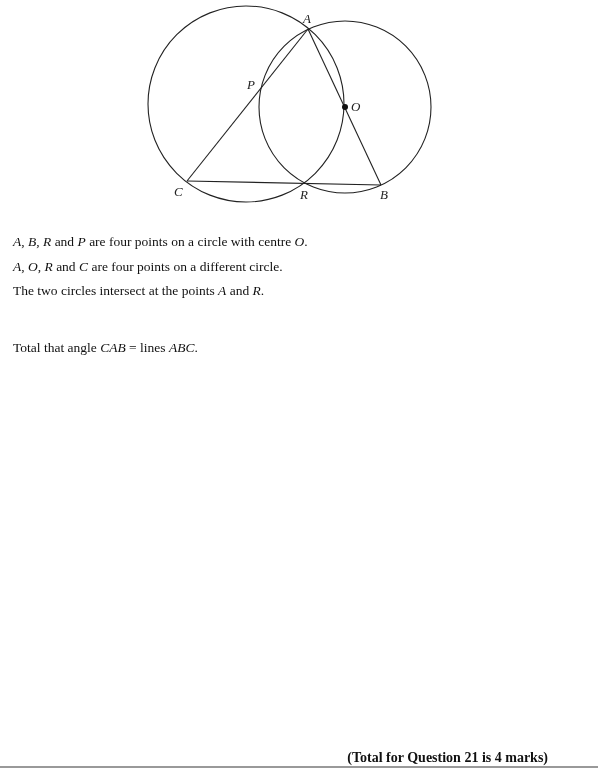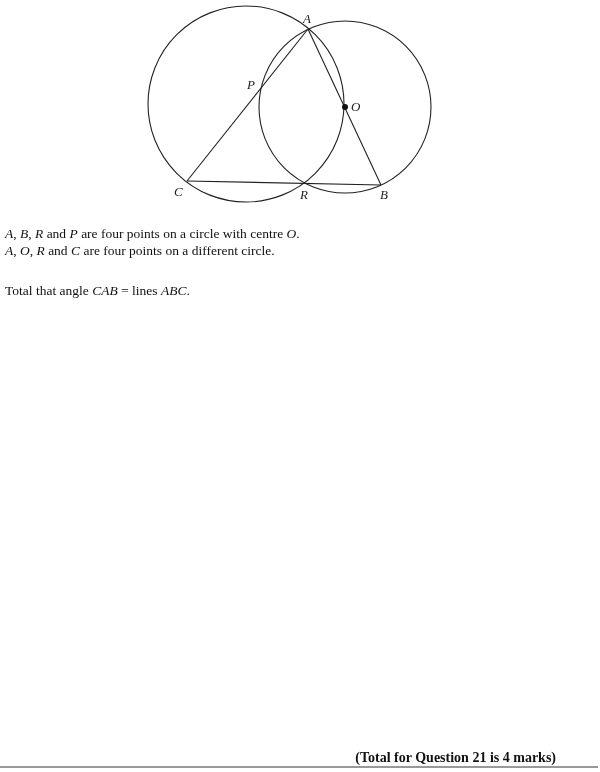--- a/index.html
+++ b/index.html
@@ -1,23 +1,23 @@
 <!DOCTYPE html>
 <html><head>
   <meta charset="utf-8">
   <style>
     html, body { margin: 0; padding: 0; background: #ffffff; }
     body { width: 600px; height: 772px; position: relative; overflow: hidden;
            font-family: "Liberation Serif", "DejaVu Serif", serif; color: #111; }
     #diagram { position: absolute; left: 0; top: 0; width: 600px; height: 215px; }
     #diagram text { font-family: "Liberation Serif", "DejaVu Serif", serif; font-style: italic; font-size: 13px; fill: #222; }
     .question { position: absolute; left: 5px; top: 226px; font-size: 13.5px; line-height: 16.5px; }
-    .question p { margin: 0; }
+    .question p { margin: 8px; }
     .gap { height: 12px; }
-    .total { position: absolute; right: 44px; top: 750px; font-weight: bold; font-size: 14px; }
+    .total { position: absolute; right: 52px; top: 750px; font-weight: bold; font-size: 14px; }
     .rule { position: absolute; left: 0; top: 766px; width: 598px; height: 2px; background: #999; }
     i { font-style: italic; }
   </style>
 </head>
 <body>
 
 <svg id="diagram" viewBox="0 0 600 215" xmlns="http://www.w3.org/2000/svg">
   <circle cx="246" cy="104" r="98" fill="none" stroke="#222" stroke-width="1.1"></circle>
   <circle cx="345" cy="107" r="86" fill="none" stroke="#222" stroke-width="1.1"></circle>
   <line x1="187" y1="181" x2="308" y2="29" stroke="#222" stroke-width="1.1"></line>
@@ -32,20 +32,23 @@
   <text x="380" y="199">B</text>
 </svg>
 
 <div class="question">
   <p>
     <i>A</i><span>, </span><i>B</i><span>, </span><i>R</i><span> and </span><i>P</i><span> are four points on a circle with centre </span><i>O</i><span>.</span>
   </p>
   <p>
     <i>A</i><span>, </span><i>O</i><span>, </span><i>R</i><span> and </span><i>C</i><span> are four points on a different circle.</span>
   </p>
+  <p>
+    <span>The two circles intersect at the points </span><i>A</i><span> and </span><i>R</i><span>.</span>
+  </p>
   <div class="gap"></div>
   <div class="gap"></div>
   <p>
     <span>Total that angle </span><i>CAB</i><span> = lines </span><i>ABC</i><span>.</span>
   </p>
 </div>
 
 <div class="total">(Total for Question 21 is 4 marks)</div>
 <div class="rule"></div>
 

